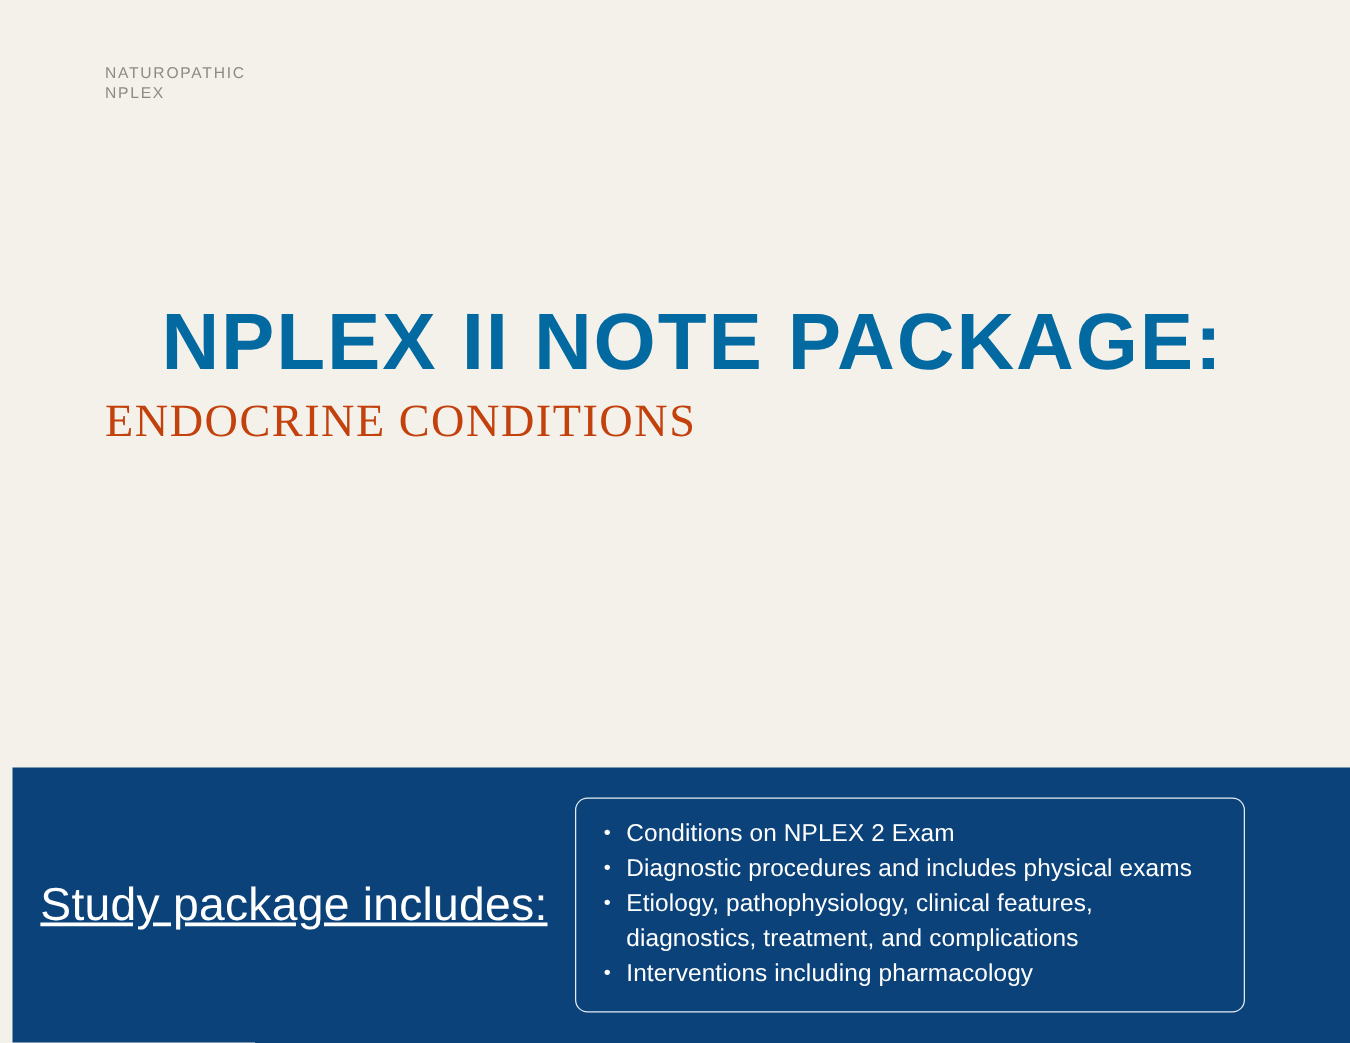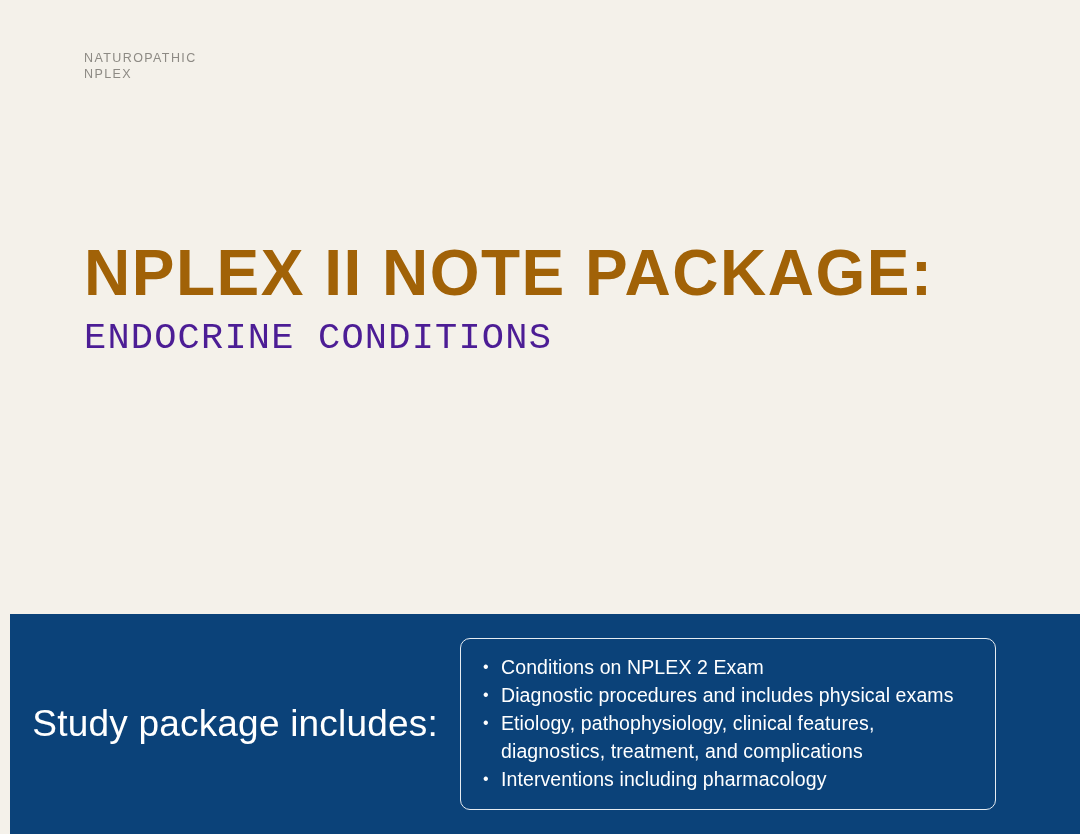--- a/index.html
+++ b/index.html
@@ -44,31 +44,32 @@
     top: 236px;
     width: 940px;
   }
   .main-title {
     margin: 0;
     font-family: "Liberation Sans", sans-serif;
     font-weight: bold;
     font-size: 64px;
     line-height: 74px;
     letter-spacing: 1.5px;
-    color: #a16207;
+    color: #0369a1;
     white-space: nowrap;
+    text-align: center;
   }
   .sub-title {
     margin: 6px 0 0 0;
-    font-family: Liberation Mono, monospace;
+    font-family: Liberation Serif, serif;
     font-weight: 400;
     font-size: 37px;
     line-height: 44px;
     letter-spacing: 1.2px;
-    color: #4c1d95;
+    color: #c2410c;
     white-space: nowrap;
   }
 
   
   .banner {
     position: absolute;
     left: 10px;
     top: 614px;
     width: 1070px;
     height: 220px;
@@ -84,20 +85,21 @@
     text-align: right;
   }
   .banner-left-text {
     display: block;
     color: #ffffff;
     font-family: "Liberation Sans", sans-serif;
     font-weight: 400;
     font-size: 37px;
     line-height: 46px;
     letter-spacing: 0.2px;
+    text-decoration: underline;
   }
   .banner-right {
     flex: 1;
     margin-right: 84px;
   }
   .feature-box {
     border: 1.5px solid #e6ecf2;
     border-radius: 10px;
     padding: 14px 18px 16px 18px;
     box-sizing: border-box;

